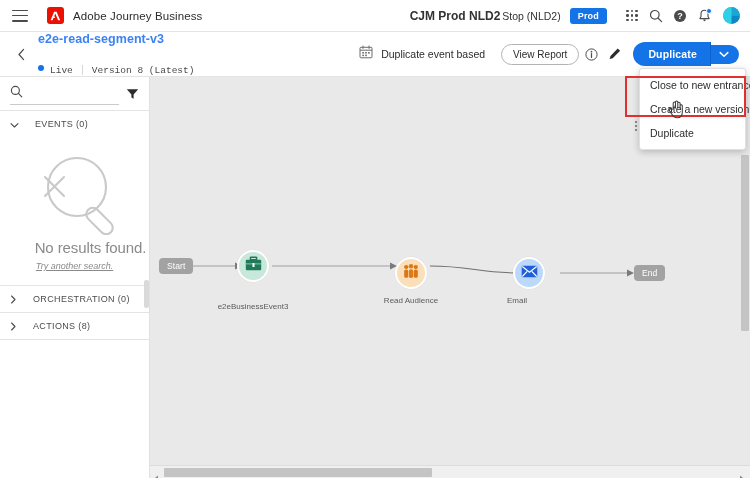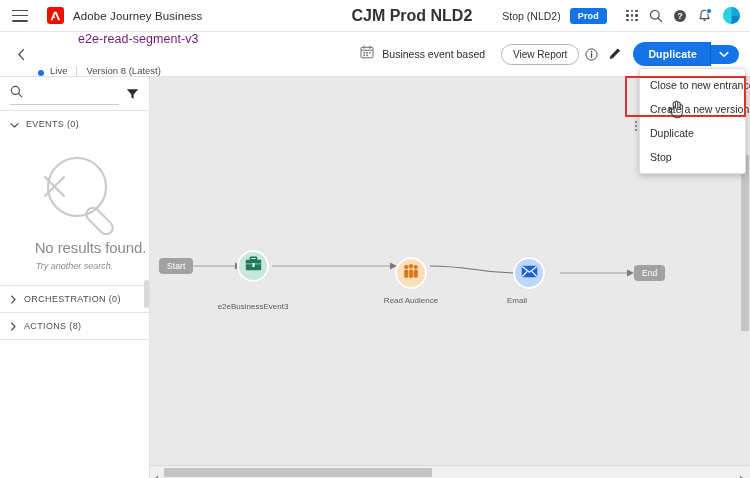--- a/index.html
+++ b/index.html
@@ -29,42 +29,42 @@
     background: #eb1000; border-radius: 3px;
     display: flex; align-items: center; justify-content: center;
   }
   .adobe-logo svg { display: block; }
   .brand-name {
     margin-left: 9px; font-size: 11.5px; color: #2c2c2c; letter-spacing: .1px;
   }
   .topbar-right {
     margin-left: auto; display: flex; align-items: center; gap: 0; padding-right: 10px;
   }
-  .org-name { font-size: 16px; color: #323232; font-weight: bold; margin-right: 30px; white-space: nowrap; text-align: right; }
+  .org-name { font-size: 12px; color: #323232; font-weight: bold; margin-right: 2px; white-space: nowrap; text-align: right; }
   .sandbox-name { font-size: 10.5px; color: #323232; margin-right: 9px; white-space: nowrap; }
   .prod-badge {
     background: #1473e6; color: #fff; font-size: 9px; font-weight: bold;
     padding: 3px 8px; border-radius: 3px; margin-right: 13px; letter-spacing: .2px;
   }
   .ticon { width: 24px; height: 24px; display: flex; align-items: center; justify-content: center; cursor: pointer; position: relative; }
   .grid-icon { display: grid; grid-template-columns: repeat(3, 2.6px); grid-template-rows: repeat(3, 2.6px); gap: 2.1px; }
   .grid-icon i { background: #4b4b4b; border-radius: 50%; display: block; width: 2.6px; height: 2.6px; }
   .notif-dot { position: absolute; top: 4px; right: 4px; width: 6px; height: 6px; background: #1473e6; border-radius: 50%; border: 1.2px solid #fff; }
   .avatar { width: 17px; height: 17px; border-radius: 50%; margin-left: 7px; overflow: hidden; background: #22c5e8; cursor: pointer; }
 
   
   .journey-header {
     position: absolute; top: 32px; left: 0; width: 750px; height: 45px;
     background: #fff; border-bottom: 1px solid #e4e4e4;
     display: flex; align-items: center;
   }
   .back-chevron { width: 26px; margin-left: 8px; display: flex; align-items: center; justify-content: center; cursor: pointer; }
   .title-block { margin-left: 4px; }
-  .journey-title { font-size: 12.5px; font-weight: normal; color: #701a75; letter-spacing: .05px; margin-left: 40px; }
-  .subline { display: flex; align-items: flex-end; margin-top: 19px; }
+  .journey-title { font-size: 12.5px; font-weight: bold; color: #3b82f6; letter-spacing: .05px; }
+  .subline { display: flex; align-items: flex-start; margin-top: 19px; font-family: Liberation Mono, monospace; }
   .live-dot { width: 6px; height: 6px; border-radius: 50%; background: #1473e6; margin-right: 6px; }
   .live-text { font-size: 9.5px; color: #4b4b4b; }
   .sub-divider { width: 1px; height: 10px; background: #d6d6d6; margin: 0 9px; }
   .version-text { font-size: 9.5px; color: #4b4b4b; }
   .header-right { margin-left: auto; display: flex; align-items: center; padding-right: 11px; }
   .event-type { display: flex; align-items: center; margin-right: 16px; }
   .event-type-label { font-size: 10.5px; color: #2c2c2c; margin-left: 8px; }
   .view-report-btn {
     font-size: 10px; color: #2c2c2c; border: 1px solid #b3b3b3;
     border-radius: 12px; padding: 4px 11px; background: #fff; cursor: pointer;
@@ -107,25 +107,25 @@
   .search-input {
     border: none; outline: none; background: transparent; font-size: 10px;
     color: #2c2c2c; margin-left: 6px; width: 80px; font-family: "Liberation Sans", sans-serif;
   }
   .search-input::placeholder { color: #8e8e8e; }
   .filter-icon-btn { margin-left: 7px; cursor: pointer; display: flex; align-items: center; }
   .section-divider { height: 1px; background: #e4e4e4; }
   .section-row {
     display: flex; align-items: center; height: 26px; padding: 0 10px; cursor: pointer;
   }
-  .section-label { font-size: 9px; color: #4b4b4b; margin-left: 7px; letter-spacing: .35px; }
+  .section-label { font-size: 9px; color: #4b4b4b; margin-left: 16px; letter-spacing: .35px; }
   .empty-state { padding: 8px 0 14px; text-align: center; }
   .empty-illus { display: flex; justify-content: center; margin: 6px 0 4px; }
   .empty-title { font-size: 15px; color: #8a8a8a; font-weight: normal; letter-spacing: -.1px; margin-left: 32px; }
-  .empty-sub { font-size: 9px; color: #8a8a8a; font-style: italic; margin-top: 5px; }
+  .empty-sub { font-size: 9px; color: #8a8a8a; font-style: italic; margin-top: 5px; text-decoration: underline; }
 
   
   .canvas {
     position: absolute; top: 77px; left: 150px; width: 600px; height: 401px;
     background: #e9e9e9; overflow: hidden;
   }
   .canvas-inner { position: absolute; inset: 0; }
   .node-label {
     position: absolute; font-size: 8px; color: #5a5a5a; text-align: center;
     width: 120px; white-space: nowrap;
@@ -261,21 +261,21 @@
             <line x1="1" y1="5.2" x2="13" y2="5.2" stroke="#6b6b6b" stroke-width="1"></line>
             <line x1="4" y1="1" x2="4" y2="3.4" stroke="#6b6b6b" stroke-width="1" stroke-linecap="round"></line>
             <line x1="10" y1="1" x2="10" y2="3.4" stroke="#6b6b6b" stroke-width="1" stroke-linecap="round"></line>
             <rect x="3.3" y="7" width="1.6" height="1.6" fill="#6b6b6b"></rect>
             <rect x="6.2" y="7" width="1.6" height="1.6" fill="#6b6b6b"></rect>
             <rect x="9.1" y="7" width="1.6" height="1.6" fill="#6b6b6b"></rect>
             <rect x="3.3" y="9.6" width="1.6" height="1.6" fill="#6b6b6b"></rect>
             <rect x="6.2" y="9.6" width="1.6" height="1.6" fill="#6b6b6b"></rect>
           </svg>
         </span>
-        <span class="event-type-label">Business event based</span>
+        <span class="event-type-label">Duplicate event based</span>
       </div>
 
       <div class="view-report-btn">View Report</div>
 
       <div class="icon-btn">
         <svg width="13" height="13" viewBox="0 0 13 13" aria-hidden="true">
           <circle cx="6.5" cy="6.5" r="5.6" fill="none" stroke="#4b4b4b" stroke-width="1"></circle>
           <line x1="6.5" y1="5.6" x2="6.5" y2="9.4" stroke="#4b4b4b" stroke-width="1.2" stroke-linecap="round"></line>
           <circle cx="6.5" cy="3.7" r=".85" fill="#4b4b4b"></circle>
         </svg>
@@ -294,21 +294,20 @@
           </svg>
         </div>
       </div>
     </div>
   </div>
 
   <div class="menu">
     <div class="menu-item">Close to new entrances</div>
     <div class="menu-item">Create a new version</div>
     <div class="menu-item">Duplicate</div>
-    <div class="menu-item">Stop</div>
   </div>
   <div class="red-highlight"></div>
   <div class="cursor-hand">
     <svg width="16" height="20" viewBox="0 0 16 20" aria-hidden="true">
       <path d="M5.2 10.2 V4.2 a1.15 1.15 0 0 1 2.3 0 V9 V3.1 a1.15 1.15 0 0 1 2.3 0 V9 V4.3 a1.15 1.15 0 0 1 2.3 0 V9.3 V6.6 a1.15 1.15 0 0 1 2.2 0 v6.6 c0 3.2-2 5.5-5 5.5 -3 0-4.4-1.3-5.4-3.4 L1.3 11.4 a1.2 1.2 0 0 1 1.9-1.5 Z" fill="none" stroke="#3c3c3c" stroke-width="1.05" stroke-linejoin="round"></path>
     </svg>
   </div>
 
   <div class="sidebar">
     <div class="search-row">

